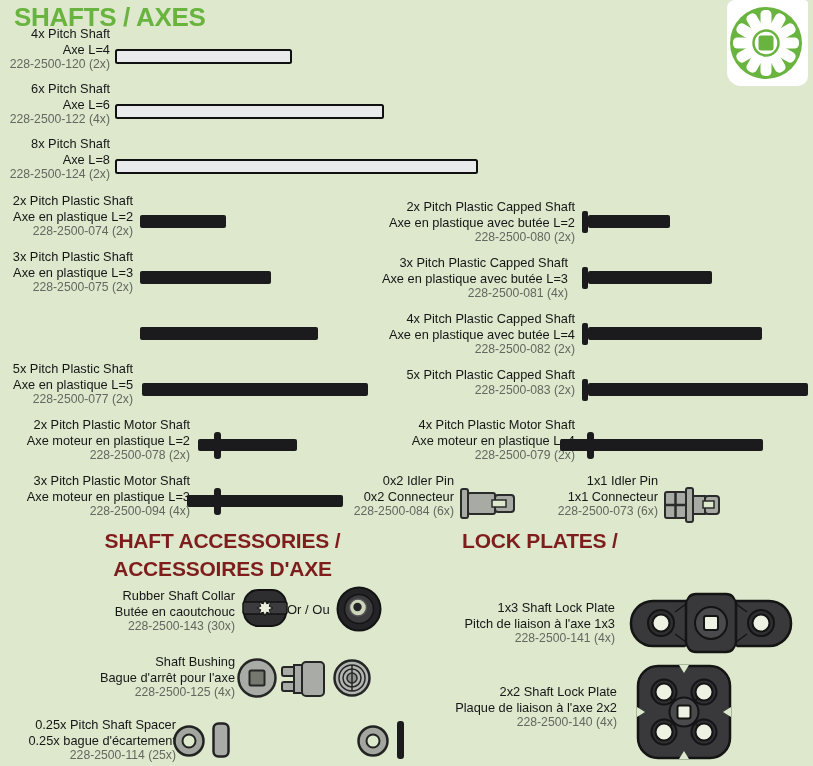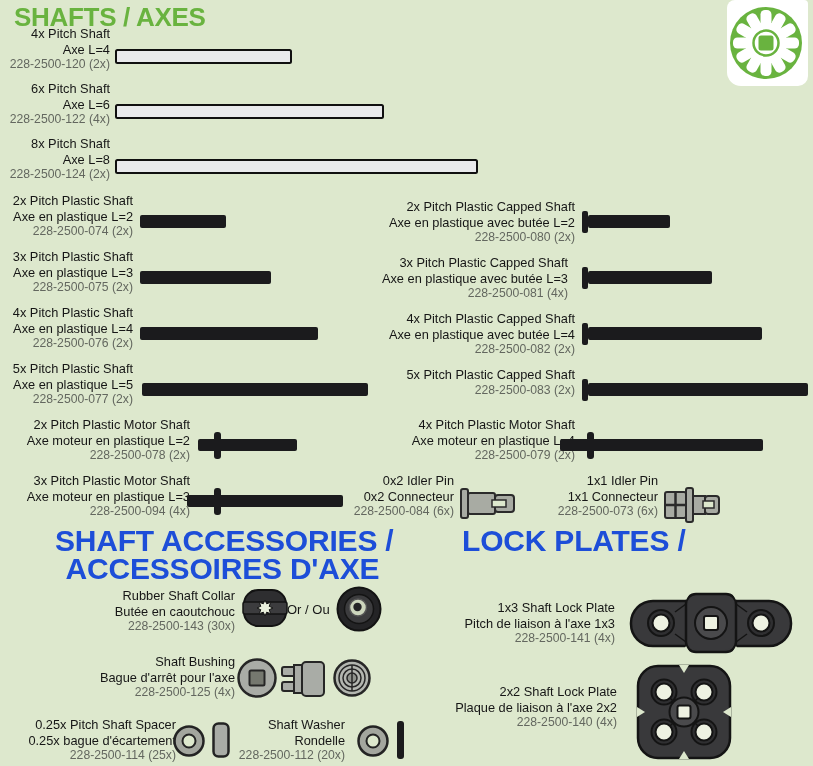--- a/index.html
+++ b/index.html
@@ -1,19 +1,19 @@
 <!DOCTYPE html>
 <html><head>
 <meta charset="utf-8">
 <style>
   html,body{margin:0;padding:0}
   .page{position:relative;width:813px;height:766px;background:#dde8cd;overflow:hidden;
         font-family:"Liberation Sans","DejaVu Sans",sans-serif;}
   .h1{position:absolute;color:#69b33f;font-weight:700;font-size:26px;letter-spacing:-.3px;white-space:nowrap}
-  .h2{position:absolute;color:#1d4ed8;font-weight:700;font-size:30px;line-height:28px;letter-spacing:-.2px;white-space:nowrap}
+  .h2{position:absolute;color:#7f1d1d;font-weight:700;font-size:21px;line-height:28px;letter-spacing:-.2px;white-space:nowrap}
   .lbl{position:absolute;text-align:right;white-space:nowrap}
   .lbl .nm{font-size:12.8px;line-height:15.5px;color:#161616}
   .lbl .pn{font-size:12.2px;line-height:15.5px;color:#63675f}
   .mbar{position:absolute;height:15px;background:#e9eaec;border:2.6px solid #101010;border-radius:2.5px;box-sizing:border-box}
   .pbar{position:absolute;height:13px;background:#1b1b1d;border-radius:2px}
   .cap{position:absolute;width:6px;height:22px;background:#1b1b1d;border-radius:2px}
   .tab{position:absolute;width:7px;height:27px;background:#1b1b1d;border-radius:3px}
   .wbar{position:absolute;width:7px;height:38px;background:#1b1b1d;border-radius:3px}
   .g{position:absolute}
   .gearcard{position:absolute;left:727px;top:0;width:81px;height:86px;background:#ffffff;border-radius:8px 4px 10px 14px}
@@ -79,25 +79,20 @@
   </div>
   <div class="pbar" style="left:140px;top:215px;width:86px"></div>
 
   <div class="lbl" style="left:0;top:249px;width:133px">
     <div class="nm">3x Pitch Plastic Shaft</div>
     <div class="nm">Axe en plastique L=3</div>
     <div class="pn">228-2500-075 (2x)</div>
   </div>
   <div class="pbar" style="left:140px;top:271px;width:131px"></div>
 
-  <div class="lbl" style="left:0;top:305px;width:133px">
-    <div class="nm">4x Pitch Plastic Shaft</div>
-    <div class="nm">Axe en plastique L=4</div>
-    <div class="pn">228-2500-076 (2x)</div>
-  </div>
   <div class="pbar" style="left:140px;top:327px;width:178px"></div>
 
   <div class="lbl" style="left:0;top:361px;width:133px">
     <div class="nm">5x Pitch Plastic Shaft</div>
     <div class="nm">Axe en plastique L=5</div>
     <div class="pn">228-2500-077 (2x)</div>
   </div>
   <div class="pbar" style="left:142px;top:383px;width:226px"></div>
 
   <div class="lbl" style="left:285px;top:199px;width:290px">
@@ -258,25 +253,20 @@
       <circle cx="17" cy="17" r="14.5" fill="#a3a69e" stroke="#232323" stroke-width="2.5"></circle>
       <circle cx="17" cy="17" r="6.5" fill="#dde8cd" stroke="#232323" stroke-width="2"></circle>
     </svg>
   </div>
   <div class="g" style="left:211px;top:721px">
     <svg width="20" height="38" viewBox="0 0 20 38">
       <rect x="2.5" y="2.5" width="15" height="33" rx="5" fill="#a9aca6" stroke="#232323" stroke-width="2.5"></rect>
     </svg>
   </div>
 
-  <div class="lbl" style="left:228px;top:717px;width:117px">
-    <div class="nm">Shaft Washer</div>
-    <div class="nm">Rondelle</div>
-    <div class="pn">228-2500-112 (20x)</div>
-  </div>
   <div class="g" style="left:356px;top:724px">
     <svg width="34" height="34" viewBox="0 0 34 34">
       <circle cx="17" cy="17" r="14.5" fill="#a3a69e" stroke="#232323" stroke-width="2.5"></circle>
       <circle cx="17" cy="17" r="6.5" fill="#dde8cd" stroke="#232323" stroke-width="2"></circle>
     </svg>
   </div>
   <div class="wbar" style="left:397px;top:721px"></div>
 
   <div class="h2" style="left:462px;top:527px">
     <div>LOCK PLATES /</div>

